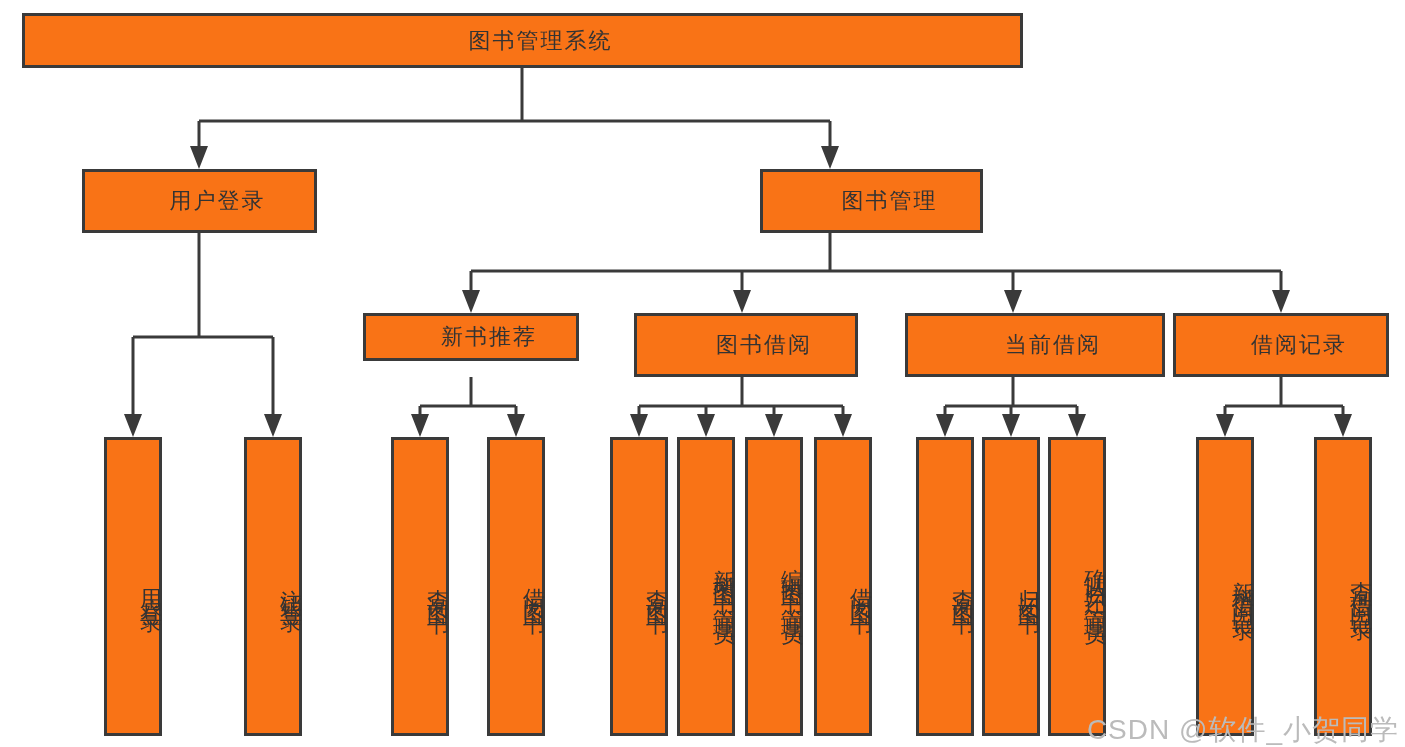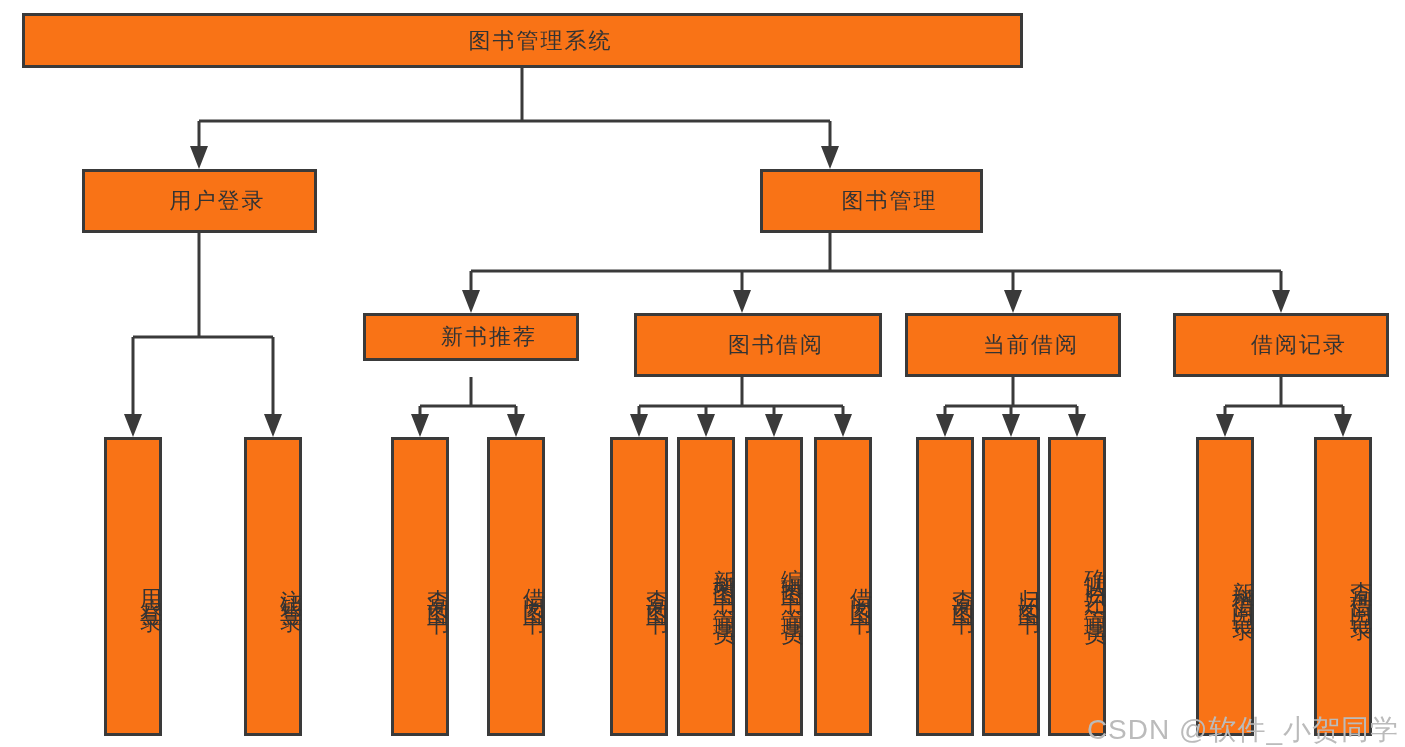--- a/index.html
+++ b/index.html
@@ -110,22 +110,22 @@
              M1216 414 H1234 L1225 437 Z
              M1334 414 H1352 L1343 437 Z"></path>
   </svg>
 
   <div class="box h" style="left:22px; top:13px; width:1001px; height:55px;">图书管理系统</div>
 
   <div class="box h" style="left:82px; top:169px; width:235px; height:64px;">用户登录</div>
   <div class="box h" style="left:712px; top:169px; width:223px; height:64px;margin-left:48px;">图书管理</div>
 
   <div class="box h" style="left:363px; top:313px; width:216px; height:48px;">新书推荐</div>
-  <div class="box h" style="left:634px; top:313px; width:248px; height:64px;">图书借阅</div>
-  <div class="box h" style="left:905px; top:313px; width:216px; height:64px;">当前借阅</div>
+  <div class="box h" style="left:634px; top:313px; width:224px; height:64px;">图书借阅</div>
+  <div class="box h" style="left:905px; top:313px; width:260px; height:64px;">当前借阅</div>
   <div class="box h" style="left:1173px; top:313px; width:216px; height:64px;">借阅记录</div>
 
   <div class="box v" style="left:104px; top:437px; width:58px; height:299px;">用户登录</div>
   <div class="box v" style="left:244px; top:437px; width:58px; height:299px;">注销登录</div>
 
   <div class="box v" style="left:391px; top:437px; width:58px; height:299px;">查询图书</div>
   <div class="box v" style="left:487px; top:437px; width:58px; height:299px;">借阅图书</div>
 
   <div class="box v" style="left:610px; top:437px; width:58px; height:299px;">查询图书</div>
   <div class="box v" style="left:677px; top:437px; width:58px; height:299px;">新增图书（管理员）</div>

